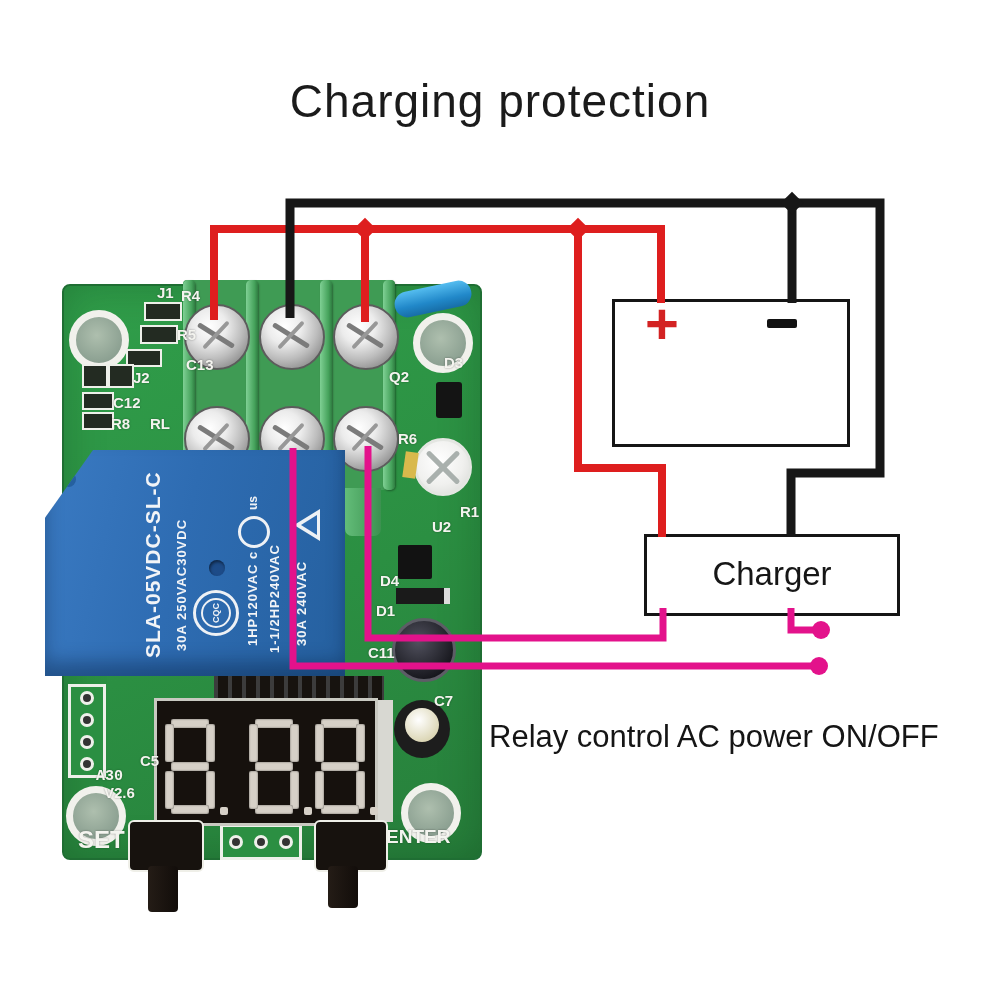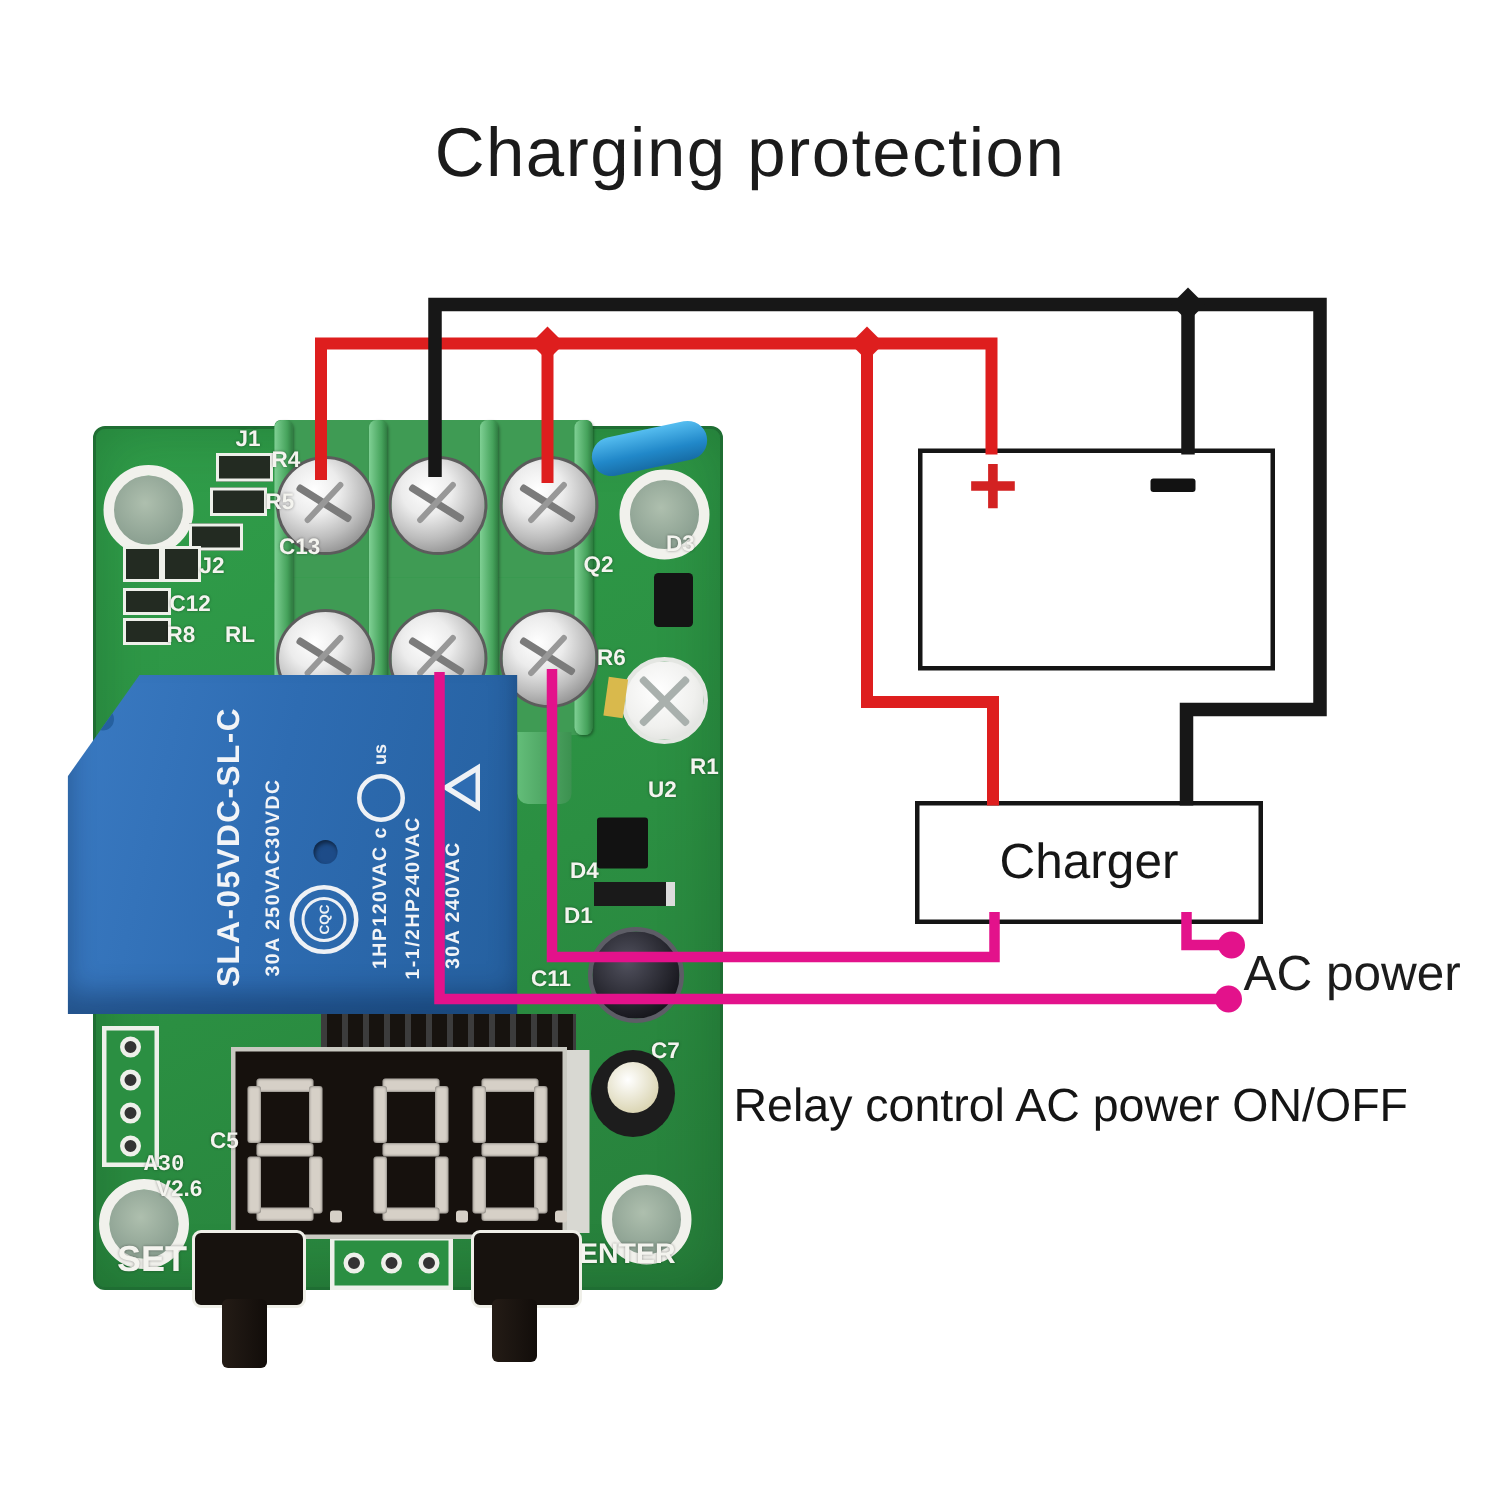--- a/index.html
+++ b/index.html
@@ -11,21 +11,21 @@
   .title{left:0;right:0;top:74px;text-align:center;font-size:46px;color:#1b1b1b;letter-spacing:1px;}
   .caption{left:489px;top:719px;font-size:31px;color:#151515;}
   .ac-label{left:829px;top:630px;font-size:33px;color:#1c1c1c;}
 
   
   .box{background:#fff;border:3px solid #151515;}
   .battery{left:612px;top:299px;width:232px;height:142px;}
   .bat-label{left:0;right:0;top:72px;text-align:center;font-size:38px;color:#161616;}
   .bat-plus{left:30px;top:-12px;font-size:58px;font-weight:bold;color:#d32222;}
   .bat-minus{left:152px;top:17px;width:30px;height:9px;background:#121212;border-radius:2px;}
-  .charger{left:610px;top:534px;width:226px;height:76px;}
+  .charger{left:644px;top:534px;width:226px;height:76px;padding-left:24px;}
   .chg-label{left:0;right:0;top:18px;text-align:center;font-size:33px;color:#161616;}
 
   
   .pcb{left:62px;top:284px;width:416px;height:572px;border-radius:8px;
        background:linear-gradient(155deg,#309e4a 0%,#2b8f42 55%,#277f3b 100%);
        border:2px solid #1f6e33;box-shadow:inset 0 0 40px rgba(0,40,10,.25);z-index:1;}
   .hole{width:46px;height:46px;border-radius:50%;border:7px solid #f1f1ec;
         background:radial-gradient(circle at 45% 40%,#aebfae,#7e9486);z-index:3;}
   .silk{position:absolute;color:#f4f4ef;font-weight:bold;font-size:15px;z-index:4;
         text-shadow:0 0 2px rgba(0,0,0,.4);white-space:nowrap;}
@@ -117,21 +117,20 @@
 
   <div class="abs box battery">
     <div class="abs bat-plus">+</div>
     <div class="abs bat-minus"></div>
   </div>
 
   <div class="abs box charger">
     <div class="abs chg-label">Charger</div>
   </div>
 
-  <div class="abs ac-label">AC power</div>
   <div class="abs caption">Relay control AC power ON/OFF</div>
 
   <div class="abs pcb"></div>
 
   <div class="abs hole" style="left:69px;top:310px;"></div>
   <div class="abs hole" style="left:413px;top:313px;"></div>
   <div class="abs hole" style="left:66px;top:786px;"></div>
   <div class="abs hole" style="left:401px;top:783px;"></div>
 
   <div class="outline" style="left:144px;top:302px;width:34px;height:15px;"></div>
@@ -283,32 +282,32 @@
       <polyline points="293,448 293,666 819,666" fill="none" stroke="#e3128b" stroke-width="7" stroke-linejoin="miter"></polyline>
       <polyline points="368,446 368,638 663,638 663,608" fill="none" stroke="#e3128b" stroke-width="7" stroke-linejoin="miter"></polyline>
       <polyline points="791,608 791,630 821,630" fill="none" stroke="#e3128b" stroke-width="7" stroke-linejoin="miter"></polyline>
       <rect x="357" y="221" width="16" height="16" fill="#de1e1e" transform="rotate(45 365 229)"></rect>
       <rect x="570" y="221" width="16" height="16" fill="#de1e1e" transform="rotate(45 578 229)"></rect>
       <rect x="784" y="195" width="16" height="16" fill="#171717" transform="rotate(45 792 203)"></rect>
       <circle cx="821" cy="630" r="9" fill="#e3128b"></circle>
       <circle cx="819" cy="666" r="9" fill="#e3128b"></circle>
     </svg>
 <span class="silk" style="left: 157px; top: 284px;">J1</span>
-    <span class="silk" style="left: 181px; top: 298px;">R4</span>
+    <span class="silk" style="left: 181px; top: 287px;">R4</span>
     <span class="silk" style="left: 177px; top: 326px;">R5</span>
     <span class="silk" style="left: 160px; top: 356px; margin-left: 26px;">C13</span>
     <span class="silk" style="left: 133px; top: 369px;">J2</span>
     <span class="silk" style="left: 113px; top: 394px;">C12</span>
     <span class="silk" style="left: 111px; top: 415px;">R8</span>
     <span class="silk" style="left: 150px; top: 415px;">RL</span>
     <span class="silk" style="left: 444px; top: 354px;">D3</span>
     <span class="silk" style="left: 389px; top: 368px;">Q2</span>
     <span class="silk" style="left: 398px; top: 430px;">R6</span>
     <span class="silk" style="left: 460px; top: 503px;">R1</span>
     <span class="silk" style="left: 432px; top: 518px;">U2</span>
     <span class="silk" style="left: 380px; top: 572px;">D4</span>
     <span class="silk" style="left: 376px; top: 602px;">D1</span>
-    <span class="silk" style="left: 354px; top: 644px;">C11</span>
+    <span class="silk" style="left: 368px; top: 644px;">C11</span>
     <span class="silk" style="left: 434px; top: 692px;">C7</span>
     <span class="silk" style="left: 140px; top: 752px;">C5</span>
     <span class="silk" style="left: 96px; top: 768px; font-family: Liberation Mono, monospace;">A30</span>
     <span class="silk" style="left: 104px; top: 784px;">V2.6</span>
   </div>
 
 </body></html>

